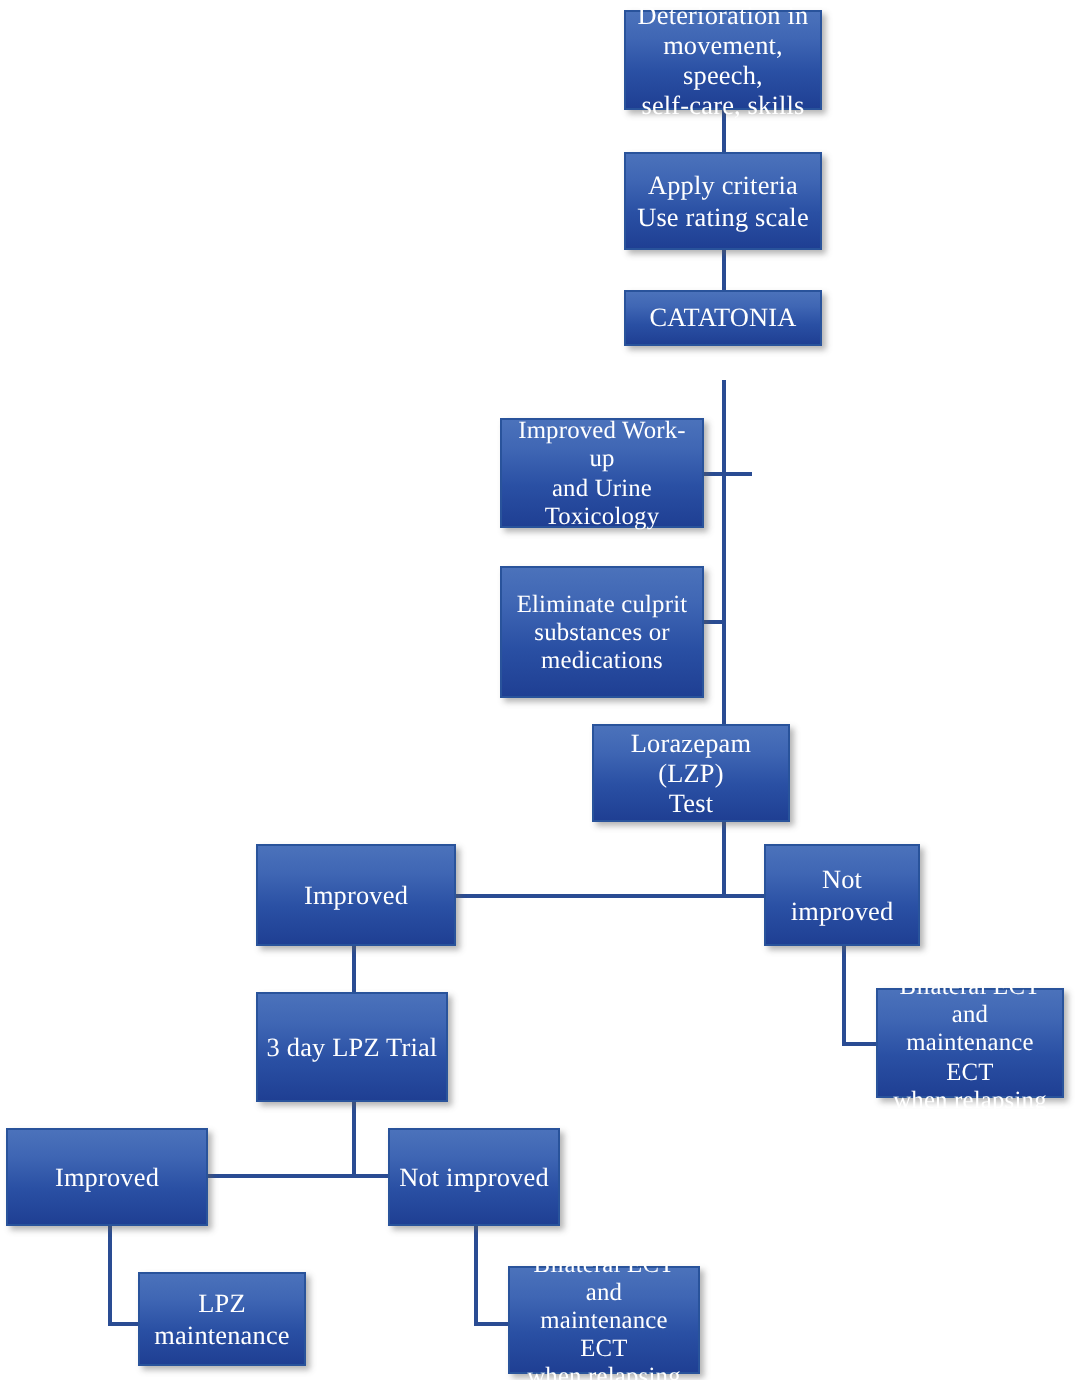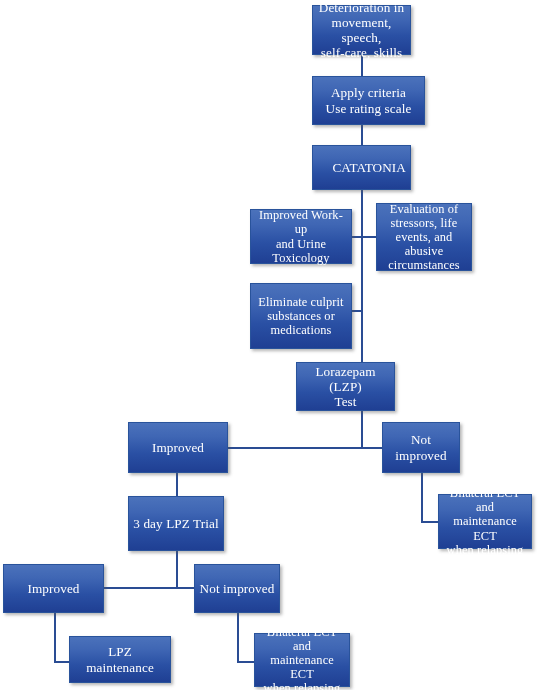--- a/index.html
+++ b/index.html
@@ -90,41 +90,35 @@
 
   <div class="conn v" style="left:237px; top:613px; height:49px;"></div>
   <div class="conn h" style="left:237px; top:661px; width:18px;"></div>
 
   <div class="node fs13" style="left:312px; top:5px; width:99px; height:50px;">
     <span class="label">Deterioration in
 movement, speech,
 self-care, skills</span>
   </div>
 
-  <div class="node fs13" style="left:312px; top:76px; width:113px; height:49px;">
+  <div class="node fs13" style="left:312px; top:76px; width:99px; height:49px;">
     <span class="label">Apply criteria
 Use rating scale</span>
   </div>
 
-  <div class="node fs13" style="left:312px; top:145px; width:99px; height:45px;justify-content:flex-end;">
+  <div class="node fs13" style="left:312px; top:145px; width:99px; height:28px;">
     <span class="label">CATATONIA</span>
   </div>
 
   <div class="node fs12" style="left:250px; top:209px; width:102px; height:55px;">
     <span class="label">Improved Work-up
 and Urine
 Toxicology</span>
   </div>
 
-  <div class="node fs12" style="left:376px; top:203px; width:96px; height:68px;">
-    <span class="label">Evaluation of
-stressors, life
-events, and abusive
-circumstances</span>
-  </div>
 
   <div class="node fs12" style="left:250px; top:283px; width:102px; height:66px;">
     <span class="label">Eliminate culprit
 substances or
 medications</span>
   </div>
 
   <div class="node fs13" style="left:296px; top:362px; width:99px; height:49px;">
     <span class="label">Lorazepam (LZP)
 Test</span>
@@ -149,21 +143,21 @@
   </div>
 
   <div class="node fs13" style="left:3px; top:564px; width:101px; height:49px;">
     <span class="label">Improved</span>
   </div>
 
   <div class="node fs13" style="left:194px; top:564px; width:86px; height:49px;">
     <span class="label">Not improved</span>
   </div>
 
-  <div class="node fs13" style="left:69px; top:636px; width:102px; height:47px;">
+  <div class="node fs13" style="left:69px; top:636px; width:84px; height:47px;">
     <span class="label">LPZ maintenance</span>
   </div>
 
   <div class="node fs12" style="left:254px; top:633px; width:96px; height:54px;">
     <span class="label">Bilateral ECT and
 maintenance ECT
 when relapsing</span>
   </div>
 
 </div>

